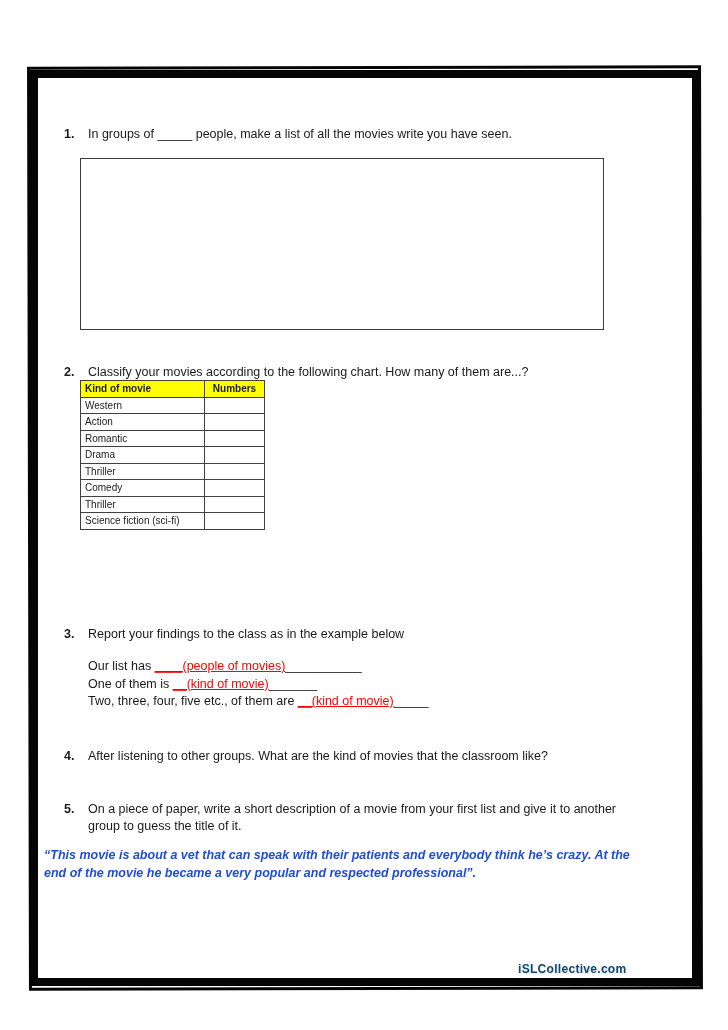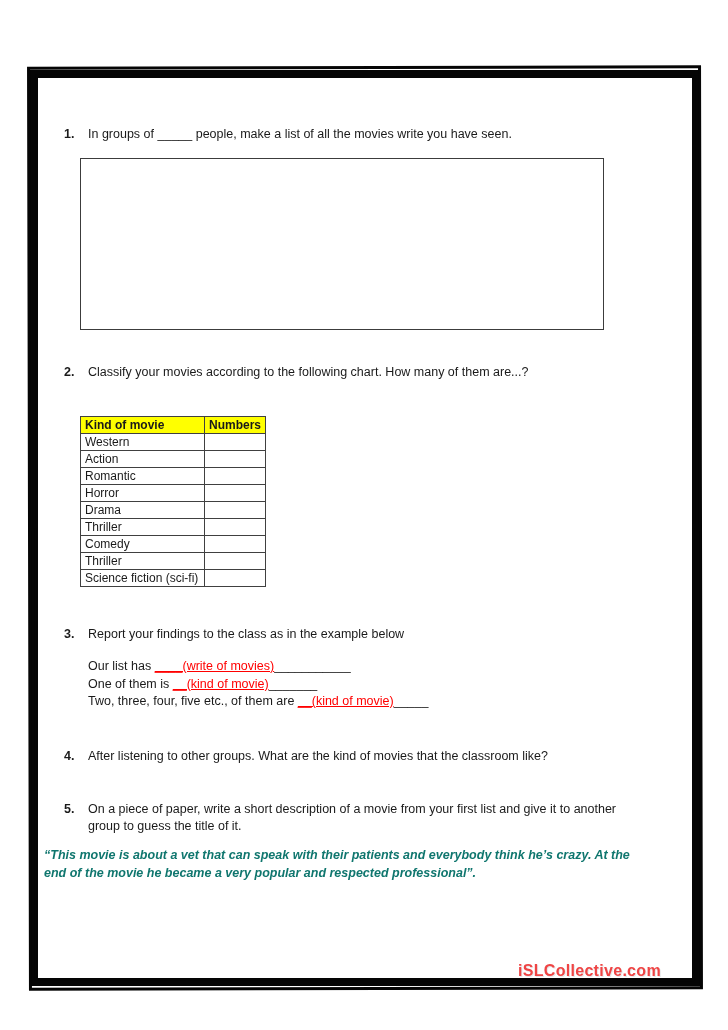--- a/index.html
+++ b/index.html
@@ -61,23 +61,23 @@
   .list-box {
     position: absolute;
     left: 80px; top: 158px;
     width: 524px; height: 172px;
     border: 1px solid #3c3c3c;
     background: #ffffff;
   }
 
   table.kinds-table {
     position: absolute;
-    left: 80px; top: 416px;
+    left: 80px; top: 380px;
     border-collapse: collapse;
-    font-size: 12px;
+    font-size: 10px;
     color: #1a1a1a;
   }
   table.kinds-table th,
   table.kinds-table td {
     border: 1px solid #404040;
     padding: 1px 4px;
     height: 16.5px;
     vertical-align: middle;
   }
   table.kinds-table th {
@@ -101,29 +101,29 @@
   }
 
   .quote {
     position: absolute;
     left: 44px; top: 846px;
     width: 608px;
     font-size: 12.5px;
     font-style: italic;
     font-weight: 700;
     line-height: 18px;
-    color: #0f766e;
+    color: #1d4ed8;
   }
 
   .watermark {
     position: absolute;
     left: 518px; top: 962px;
-    font-size: 16px;
-    font-weight: 700;
-    color: #ef4444;
+    font-size: 12px;
+    font-weight: 700;
+    color: #0c4a6e;
     text-shadow: 1px 1px 0 #e6e8ea;
     letter-spacing: 0.3px;
   }
 </style>
 </head>
 <body>
 
 <div class="page">
 
   <div class="frame"></div>
@@ -155,24 +155,20 @@
         </tr>
       <tr>
           <td class="kind-cell">Action</td>
           <td class="num-cell"></td>
         </tr>
       <tr>
           <td class="kind-cell">Romantic</td>
           <td class="num-cell"></td>
         </tr>
       <tr>
-          <td class="kind-cell">Horror</td>
-          <td class="num-cell"></td>
-        </tr>
-      <tr>
           <td class="kind-cell">Drama</td>
           <td class="num-cell"></td>
         </tr>
       <tr>
           <td class="kind-cell">Thriller</td>
           <td class="num-cell"></td>
         </tr>
       <tr>
           <td class="kind-cell">Comedy</td>
           <td class="num-cell"></td>
@@ -187,21 +183,21 @@
         </tr>
     </tbody>
   </table>
 
   <div class="item item-3">
     <span class="num">3.</span>
     <span class="txt">Report your findings to the class as in the example below</span>
   </div>
 
   <div class="example-block">
-    <div class="ex-line"><span>Our list has </span><span class="red">____(write of movies)</span><span>___________</span></div>
+    <div class="ex-line"><span>Our list has </span><span class="red">____(people of movies)</span><span>___________</span></div>
     <div class="ex-line"><span>One of them is </span><span class="red">__(kind of movie)</span><span>_______</span></div>
     <div class="ex-line"><span>Two, three, four, five etc., of them are </span><span class="red">__(kind of movie)</span><span>_____</span></div>
   </div>
 
   <div class="item item-4">
     <span class="num">4.</span>
     <span class="txt">After listening to other groups. What are the kind of movies that the classroom like?</span>
   </div>
 
   <div class="item item-5">

